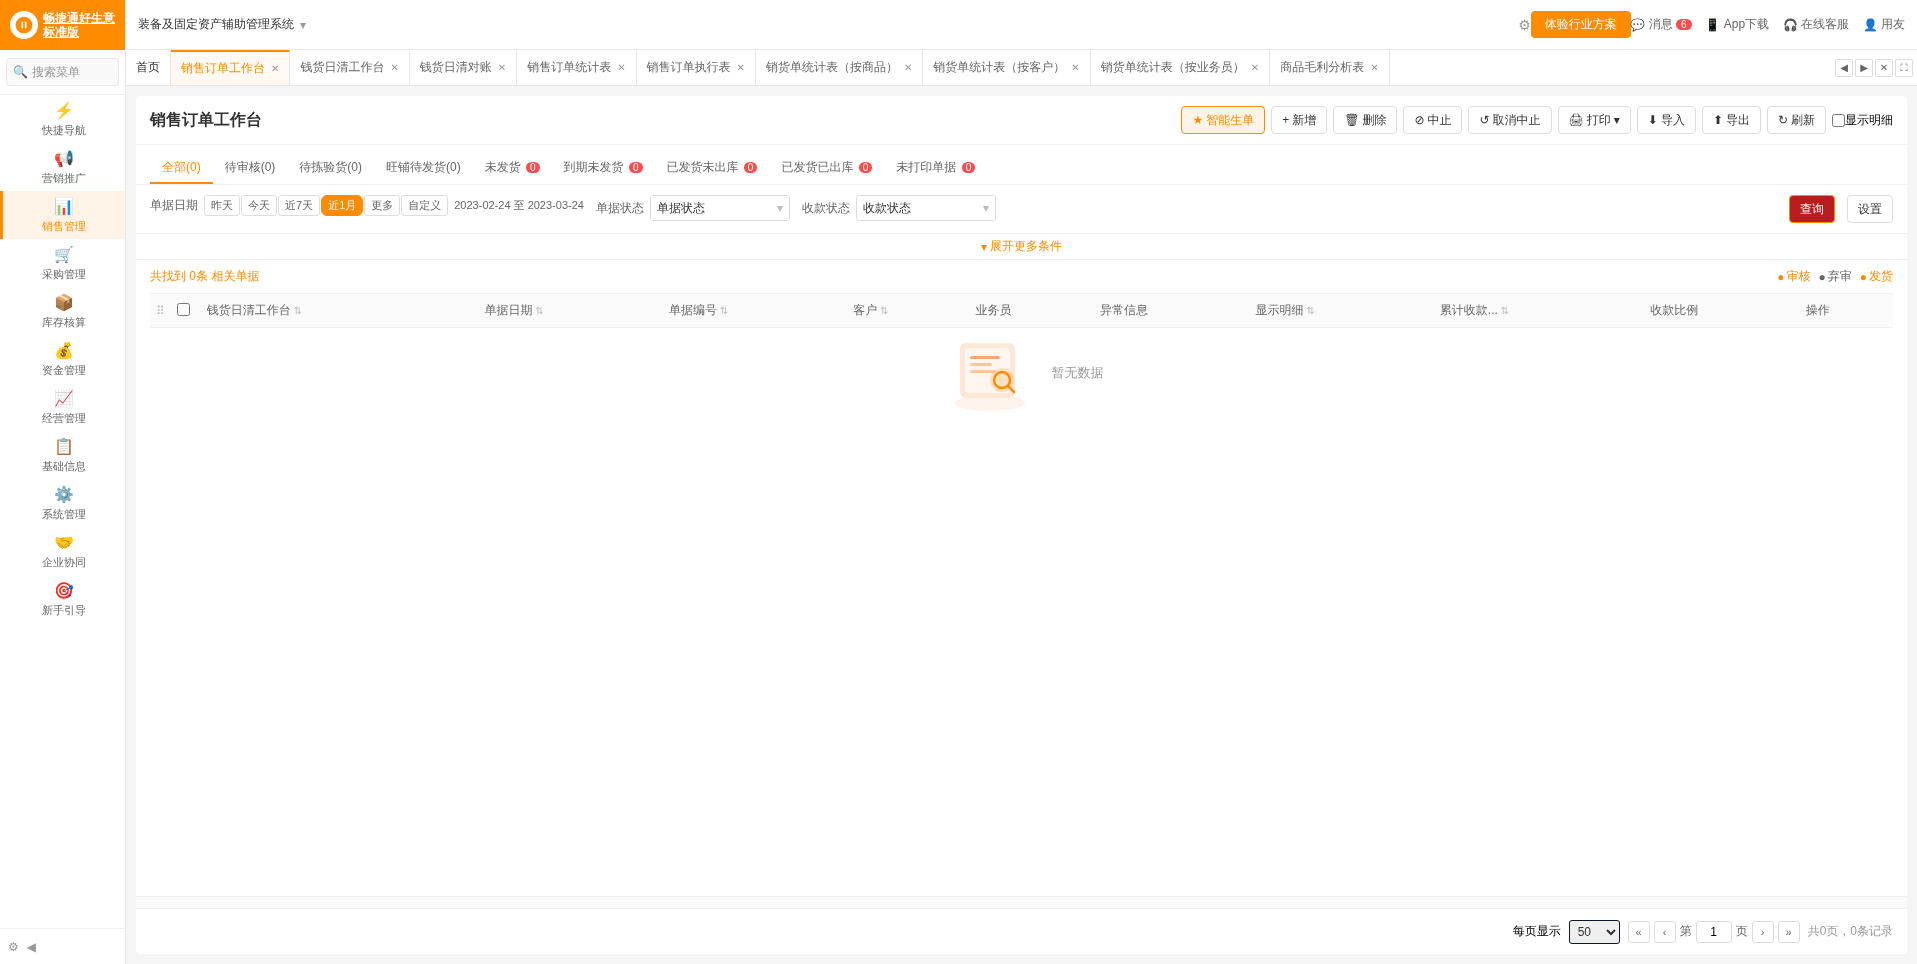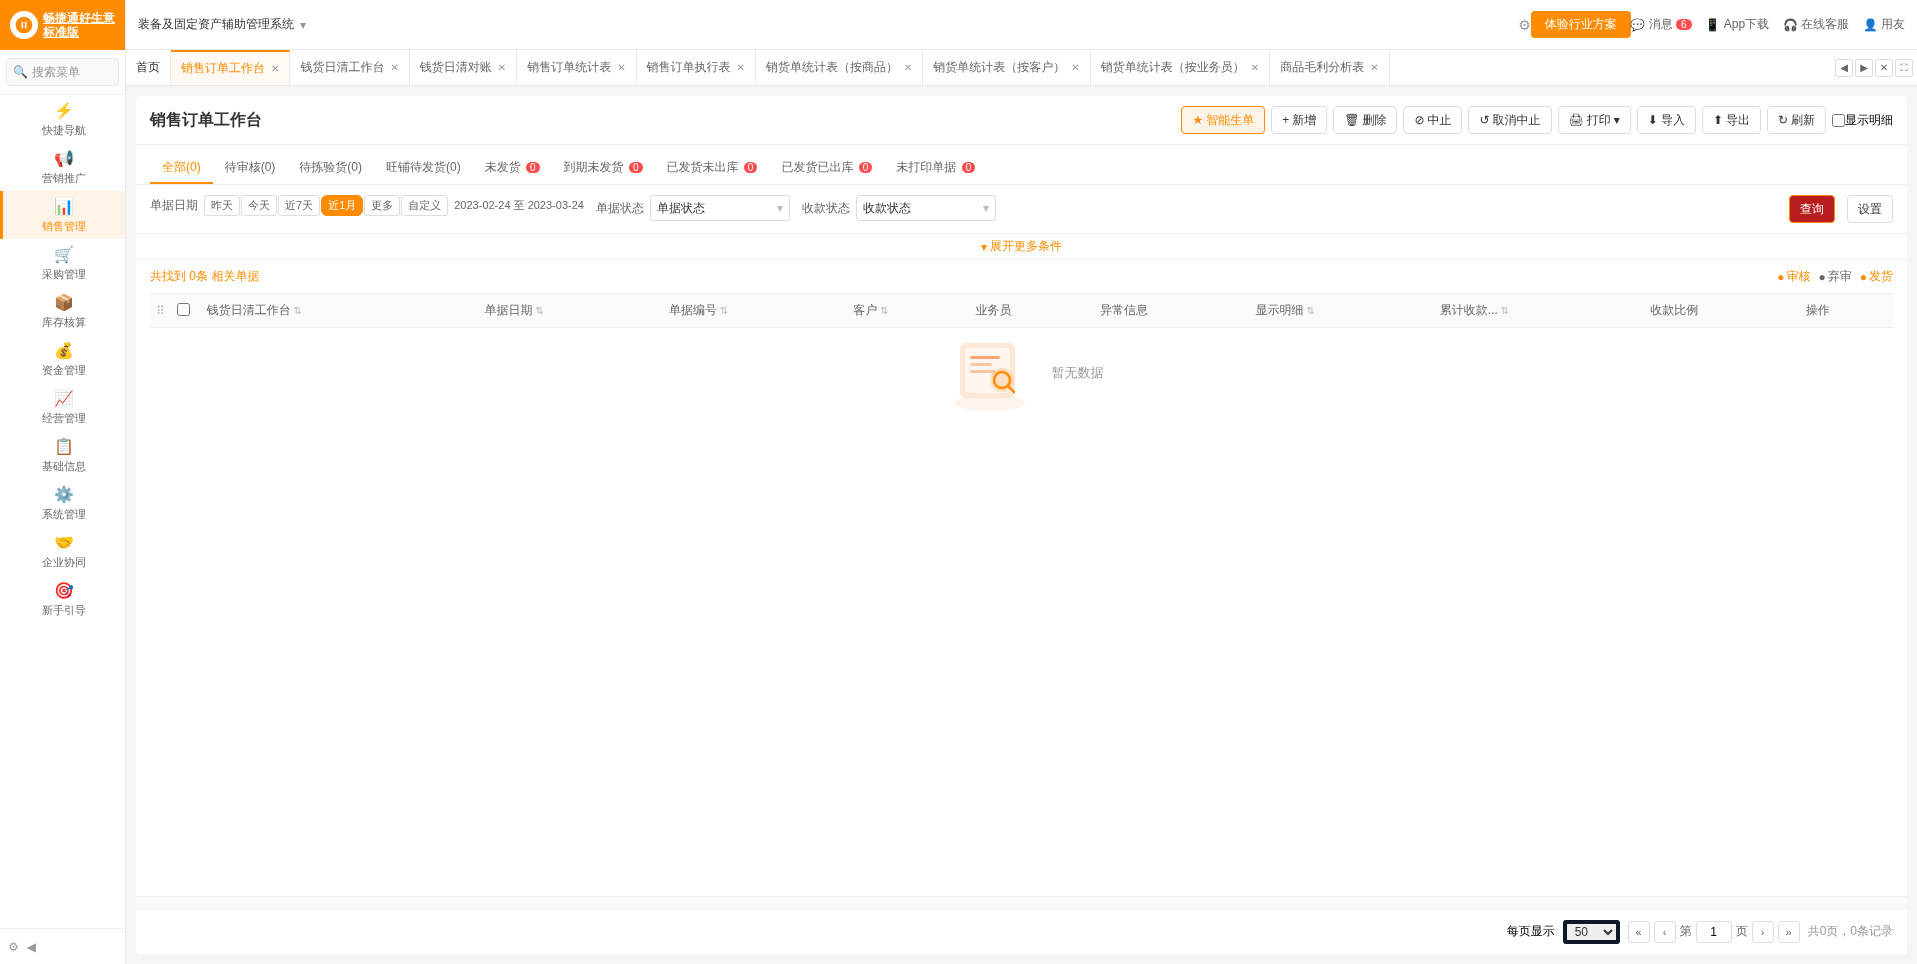--- a/index.html
+++ b/index.html
@@ -86,21 +86,21 @@
     .checkbox-col { width: 30px; }
     .drag-col { width: 20px; color: #bbb; cursor: grab; }
 
     
     .empty-state { flex: 1; display: flex; flex-direction: row; align-items: center; justify-content: center; gap: 12px; }
     .empty-icon { width: 100px; height: 90px; position: relative; }
     .empty-text { color: #999; font-size: 13px; }
 
     
     .pagination { height: 46px; border-top: 1px solid #f0f0f0; display: flex; align-items: center; justify-content: flex-end; padding: 0 14px; gap: 8px; flex-shrink: 0; }
-    .page-size-select { height: 24px; border: 4px solid #0f172a; border-radius: 3px; padding: 0 4px; color: #333; }
+    .page-size-select { height: 24px; border: 1px solid #0f172a; border-radius: 3px; padding: 0 4px; color: #333; }
     .page-nav { display: flex; align-items: center; gap: 4px; color: #666; }
     .page-nav-btn { width: 22px; height: 22px; border: 1px solid #ddd; border-radius: 3px; display: flex; align-items: center; justify-content: center; cursor: pointer; font-size: 11px; color: #666; }
     .page-input { width: 36px; height: 22px; border: 1px solid #ddd; border-radius: 3px; text-align: center; }
     .total-count { color: #999; font-size: 12px; }
 
     
     .hscroll { height: 12px; border-top: 1px solid #f0f0f0; flex-shrink: 0; overflow-x: auto; overflow-y: hidden; background: #fafafa; }
     .hscroll-inner { width: 1500px; height: 1px; }
 
     

